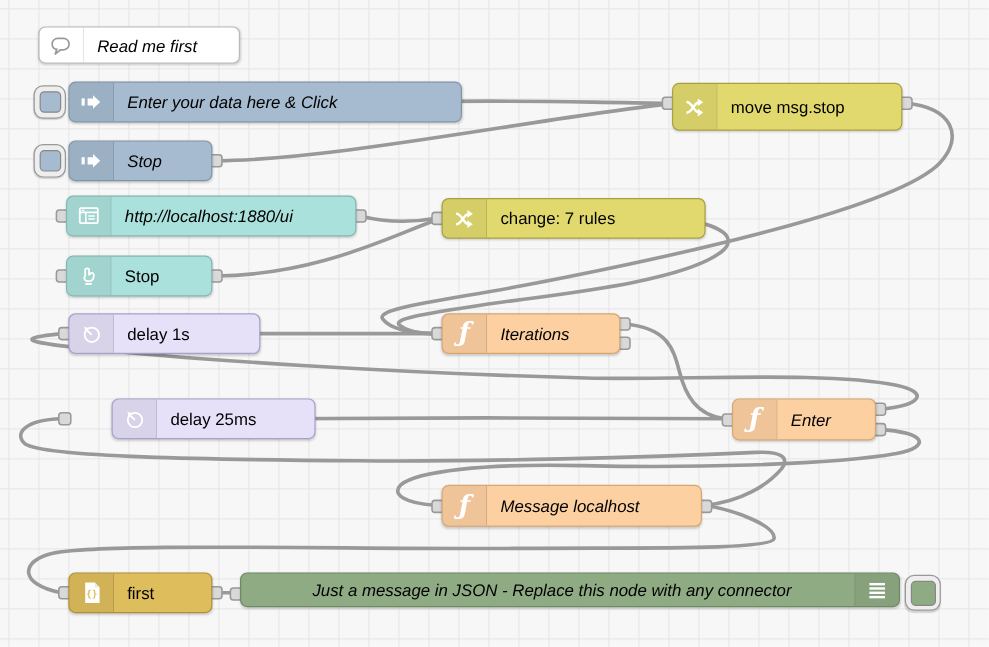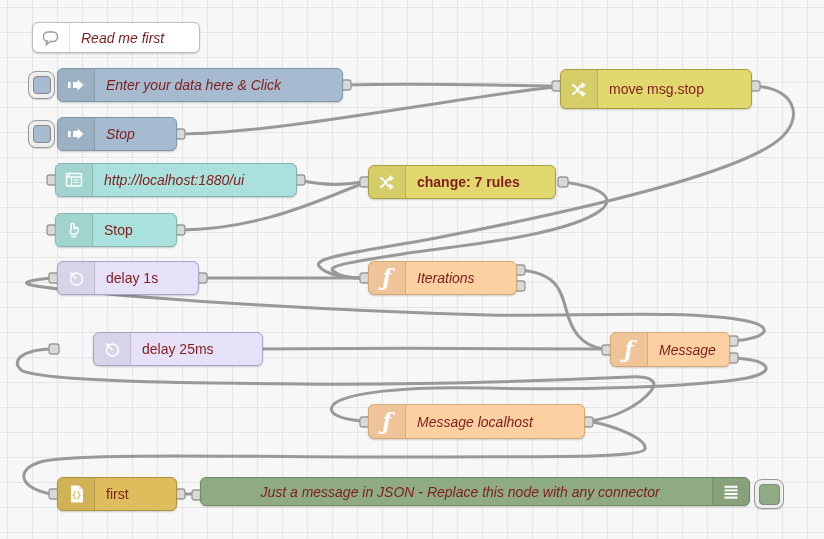--- a/index.html
+++ b/index.html
@@ -20,21 +20,21 @@
   .node .icon-region{
     position:absolute;top:0;bottom:0;width:36px;
     background:rgba(0,0,0,0.055);
     display:flex;align-items:center;justify-content:center;
   }
   .node .icon-region.left{left:0;border-right:1px solid rgba(0,0,0,0.12);border-radius:5px 0 0 5px;}
   .node .icon-region.right{right:0;border-left:1px solid rgba(0,0,0,0.12);border-radius:0 5px 5px 0;}
   .node .icon-region.plain{background:transparent;border-right:1px solid rgba(0,0,0,0.10);}
   .node .label{
     position:absolute;top:0;bottom:0;display:flex;align-items:center;
-    font-size:14px;color:#7f1d1d;white-space:nowrap;overflow:hidden;
+    font-size:14px;color:#000000;white-space:nowrap;overflow:hidden;
   }
   .node .label.left-pad{left:36px;right:4px;padding-left:12px;}
   .node .label.centered{left:6px;right:36px;justify-content:center;}
   .node .label.italic{font-style:italic;}
   .fn-glyph{
     font-family:"DejaVu Serif",serif;font-style:italic;font-weight:bold;
     font-size:22px;color:#fff;line-height:1;margin-top:-2px;
   }
   .side-button{
     position:absolute;z-index:2;background:#eeeeee;border:1px solid #999;
@@ -91,21 +91,21 @@
     </svg>
 <div class="node" style="left: 32px; top: 22px; width: 168px; height: 31px; background: rgb(255, 255, 255); border-color: rgb(187, 187, 187);">
       <div class="icon-region left plain">
         <svg width="20" height="18" viewBox="0 0 20 18">
           <rect x="2.5" y="3" width="14" height="9.5" rx="4.5" fill="none" stroke="#999" stroke-width="1.4"></rect>
           <path d="M6.5,11.5 L5,16 L9.5,12.5" fill="#f7f7f7" stroke="#999" stroke-width="1.4" stroke-linejoin="round"></path>
         </svg>
       </div>
       <span class="label left-pad italic">Read me first</span>
     </div>
-    <div class="node" style="left: 57px; top: 68px; width: 286px; height: 34px; background: rgb(166, 187, 207); border-color: rgb(129, 149, 169); padding-left: 29px;">
+    <div class="node" style="left: 57px; top: 68px; width: 328px; height: 34px; background: rgb(166, 187, 207); border-color: rgb(129, 149, 169); padding-left: 29px;">
       <div class="icon-region left">
         <svg width="19" height="18" viewBox="0 0 19 18">
           <rect x="1" y="6" width="2.6" height="6" fill="#fff"></rect>
           <polygon points="6,6 10.5,6 10.5,3.4 16.5,9 10.5,14.6 10.5,12 6,12" fill="#fff"></polygon>
         </svg>
       </div>
       <span class="label left-pad italic">Enter your data here &amp; Click</span>
     </div>
     <div class="side-button" style="left: 28px; top: 71px; width: 27px; height: 28px;">
       <div class="inner" style="width: 16px; height: 16px; background: rgb(166, 187, 207);"></div>
@@ -137,21 +137,21 @@
     </div>
     <div class="node" style="left: 55px; top: 213px; width: 122px; height: 34px; background: rgb(171, 225, 220); border-color: rgb(130, 183, 177);">
       <div class="icon-region left">
         <svg width="19" height="19" viewBox="0 0 19 19">
           <path d="M6,9 L6,4.2 a1.6,1.6 0 0 1 3.2,0 L9.2,8 L10,7.6 c0.4,-1.8 3.2,-1.6 3.2,0.6 c0,2.6 -0.6,5 -3.6,5 L8,13.2 c-1.6,0 -2.8,-1.2 -2.8,-2.6 Z" fill="none" stroke="#fff" stroke-width="1.5" stroke-linejoin="round"></path>
           <line x1="6.2" y1="15.6" x2="11.5" y2="15.6" stroke="#fff" stroke-width="1.6"></line>
         </svg>
       </div>
       <span class="label left-pad">Stop</span>
     </div>
-    <div class="node" style="left: 57px; top: 261px; width: 142px; height: 34px; background: rgb(230, 224, 248); border-color: rgb(169, 161, 199);">
+    <div class="node" style="left: 57px; top: 261px; width: 160px; height: 34px; background: rgb(230, 224, 248); border-color: rgb(169, 161, 199);">
       <div class="icon-region left">
         <svg width="19" height="19" viewBox="0 0 19 19">
           <circle cx="9.5" cy="10" r="6" fill="none" stroke="#fff" stroke-width="1.5"></circle>
           <line x1="9.5" y1="10" x2="5.6" y2="6.4" stroke="#fff" stroke-width="1.5"></line>
           <polygon points="4.2,7.6 3.2,3.2 7.4,4.6" fill="#fff"></polygon>
         </svg>
       </div>
       <span class="label left-pad">delay 1s</span>
     </div>
     <div class="node" style="left: 57px; top: 332px; width: 170px; height: 34px; background: rgb(230, 224, 248); border-color: rgb(169, 161, 199); margin-left: 36px;">
@@ -168,42 +168,42 @@
       <div class="icon-region left">
         <svg width="20" height="19" viewBox="0 0 20 19">
           <path d="M3,14 C8,14 9,5.5 13.5,5.2" fill="none" stroke="#fff" stroke-width="2"></path>
           <path d="M3,5 C8,5 9,13.5 13.5,13.8" fill="none" stroke="#fff" stroke-width="2"></path>
           <polygon points="12.5,2 17,5.2 12.5,8.4" fill="#fff"></polygon>
           <polygon points="12.5,10.6 17,13.8 12.5,17" fill="#fff"></polygon>
         </svg>
       </div>
       <span class="label left-pad">move msg.stop</span>
     </div>
-    <div class="node" style="left: 368px; top: 165px; width: 188px; height: 34px; background: rgb(226, 217, 110); border-color: rgb(169, 160, 66); font-weight: bold;">
+    <div class="node" style="left: 368px; top: 165px; width: 220px; height: 34px; background: rgb(226, 217, 110); border-color: rgb(169, 160, 66);">
       <div class="icon-region left">
         <svg width="20" height="19" viewBox="0 0 20 19">
           <path d="M3,14 C8,14 9,5.5 13.5,5.2" fill="none" stroke="#fff" stroke-width="2"></path>
           <path d="M3,5 C8,5 9,13.5 13.5,13.8" fill="none" stroke="#fff" stroke-width="2"></path>
           <polygon points="12.5,2 17,5.2 12.5,8.4" fill="#fff"></polygon>
           <polygon points="12.5,10.6 17,13.8 12.5,17" fill="#fff"></polygon>
         </svg>
       </div>
       <span class="label left-pad">change: 7 rules</span>
     </div>
     <div class="node" style="left: 368px; top: 261px; width: 149px; height: 34px; background: rgb(253, 208, 162); border-color: rgb(214, 167, 113);">
       <div class="icon-region left">
         <span class="fn-glyph">ƒ</span>
       </div>
       <span class="label left-pad italic">Iterations</span>
     </div>
     <div class="node" style="left: 610px; top: 332px; width: 120px; height: 35px; background: rgb(253, 208, 162); border-color: rgb(214, 167, 113);">
       <div class="icon-region left">
         <span class="fn-glyph">ƒ</span>
       </div>
-      <span class="label left-pad italic">Message</span>
+      <span class="label left-pad italic">Enter</span>
     </div>
     <div class="node" style="left: 368px; top: 404px; width: 217px; height: 35px; background: rgb(253, 208, 162); border-color: rgb(214, 167, 113);">
       <div class="icon-region left">
         <span class="fn-glyph">ƒ</span>
       </div>
       <span class="label left-pad italic">Message localhost</span>
     </div>
     <div class="node" style="left: 57px; top: 477px; width: 120px; height: 34px; background: rgb(222, 189, 92); border-color: rgb(174, 146, 59);">
       <div class="icon-region left">
         <svg width="19" height="20" viewBox="0 0 19 20">

